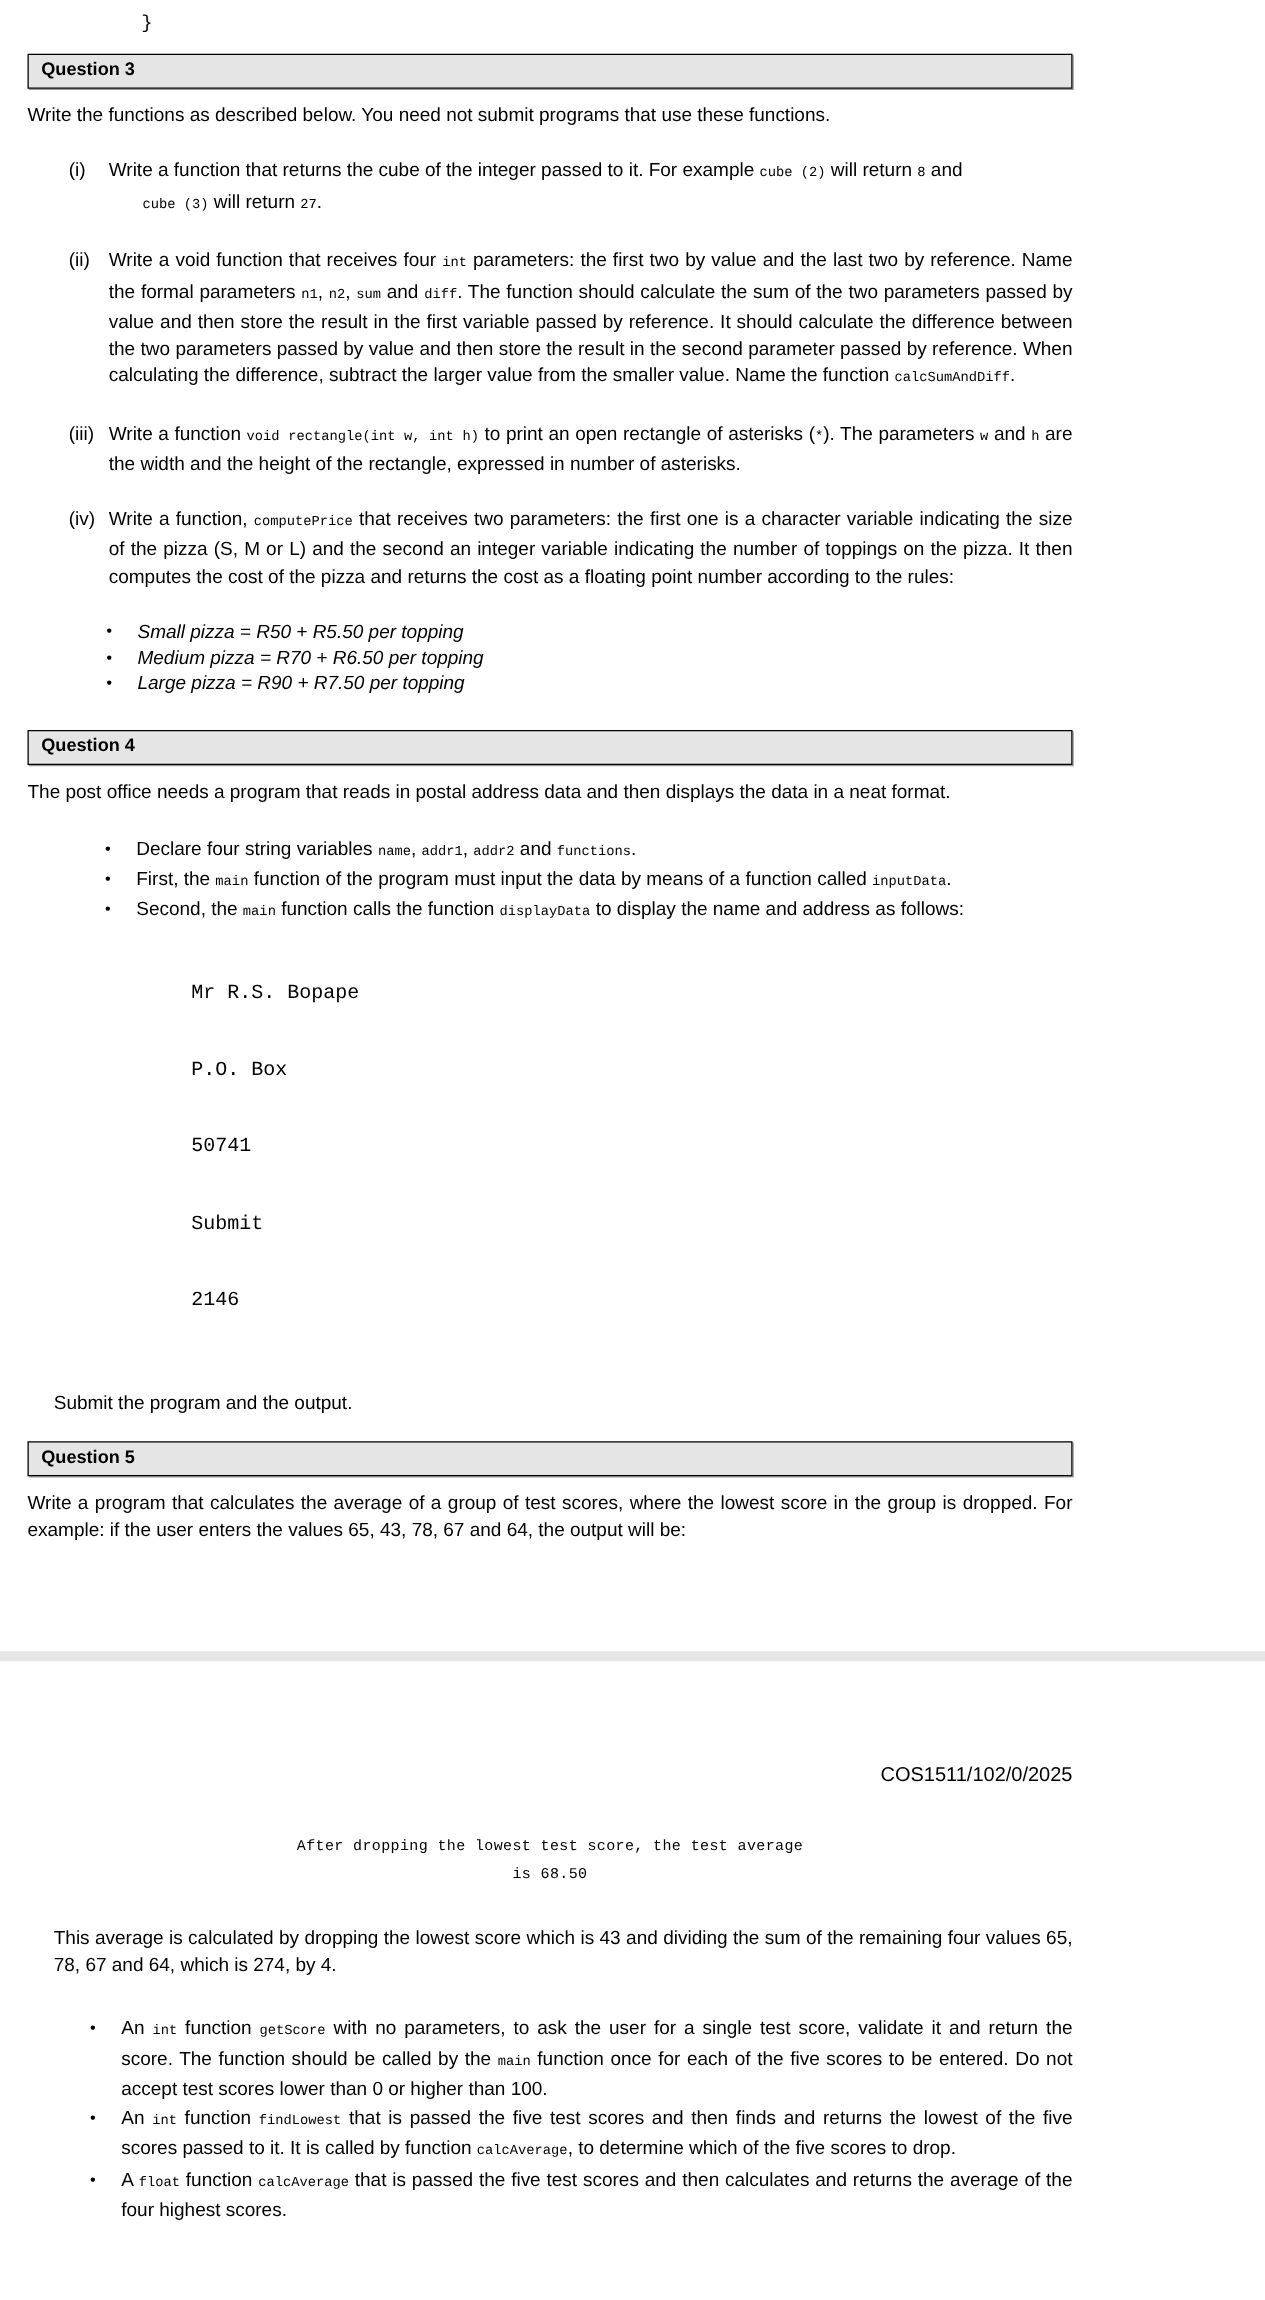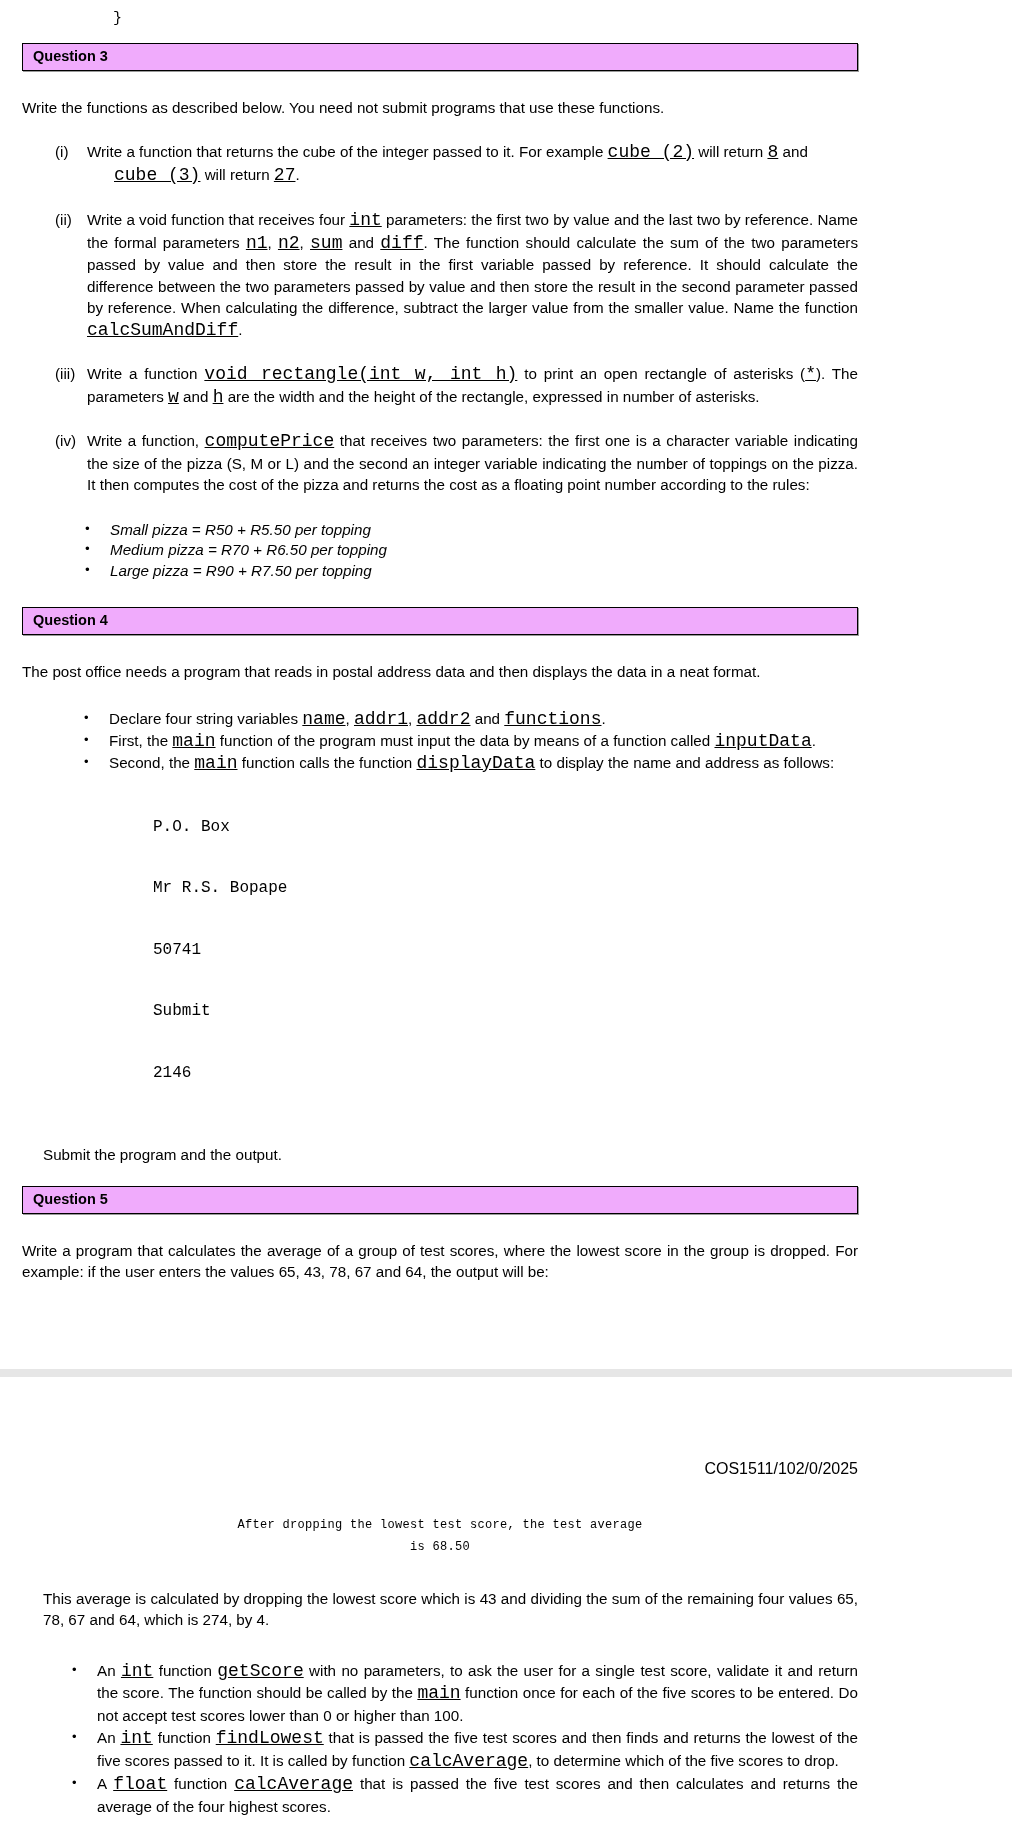--- a/index.html
+++ b/index.html
@@ -30,44 +30,43 @@
     font-size: 15px;
     padding-top: 9px;
     padding-left: 113px;
     line-height: 20px;
   }
   
   .qbar {
     margin-left: 22px;
     margin-right: 154px;
     border: 1px solid #000000;
-    background: #f0abfc;
+    background: #e5e5e5;
     box-sizing: border-box;
     padding: 4px 0 5px 10px;
     font-weight: bold;
     font-size: 14.5px;
     line-height: 17px;
     box-shadow: 1px 1px 0 #9a9a9a;
   }
   
   p.body {
     margin: 0;
     font-size: 15.2px;
     line-height: 21.5px;
     text-align: justify;
   }
   .mono {
     font-family: "Liberation Mono", "DejaVu Sans Mono", monospace;
-    font-size: 18px;
-    text-decoration: underline;
+    font-size: 11px;
   }
   .intro {
     margin-left: 21px;
     margin-right: 0;
-    padding-top: 26px;
+    padding-top: 11px;
   }
   
   .roman-list { margin: 0; padding: 0; }
   .roman-item {
     display: flex;
     margin-top: 22px;
     margin-left: 33px;
   }
   .roman-item .marker {
     width: 32px;
@@ -222,22 +221,22 @@
 
     <p class="body intro">The post office needs a program that reads in postal address data and then displays the data in a neat format.</p>
 
     <ul class="bullets q4list">
       <li><span>Declare four string variables </span><span class="mono">name</span><span>, </span><span class="mono">addr1</span><span>, </span><span class="mono">addr2</span><span> and </span><span class="mono">functions</span><span>.</span></li>
       <li><span>First, the </span><span class="mono">main</span><span> function of the program must input the data by means of a function called </span><span class="mono">inputData</span><span>.</span></li>
       <li><span>Second, the </span><span class="mono">main</span><span> function calls the function </span><span class="mono">displayData</span><span> to display the name and address as follows:</span></li>
     </ul>
 
     <div class="addr-block">
+      <div>Mr R.S. Bopape</div>
       <div>P.O. Box</div>
-      <div>Mr R.S. Bopape</div>
       <div>50741</div>
       <div>Submit</div>
       <div>2146</div>
     </div>
 
     <div class="spacer-20"></div>
 
     <p class="body" style="margin-left:21px">Submit the program and the output.</p>
 
   </div>

